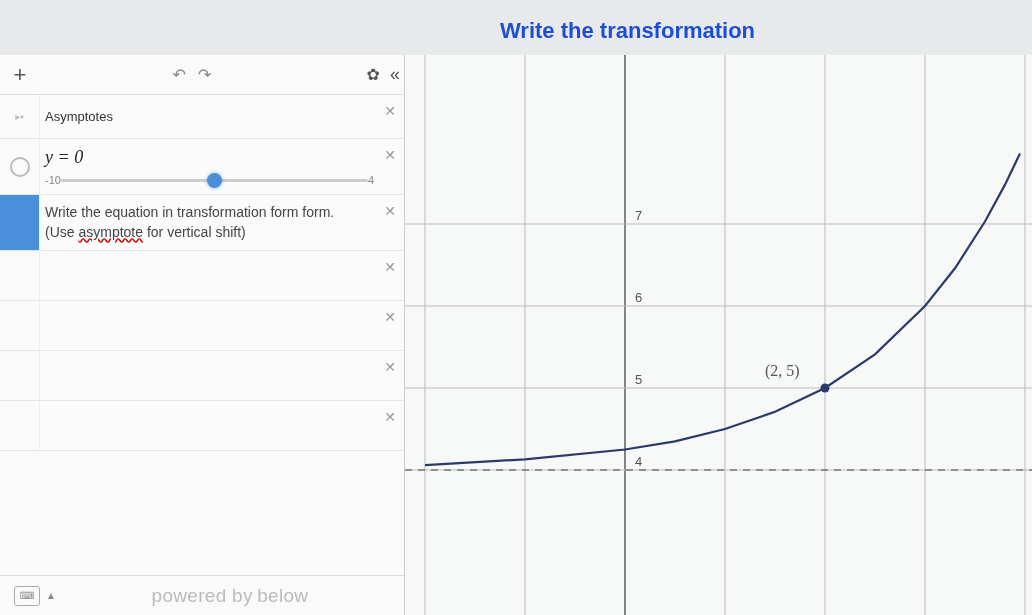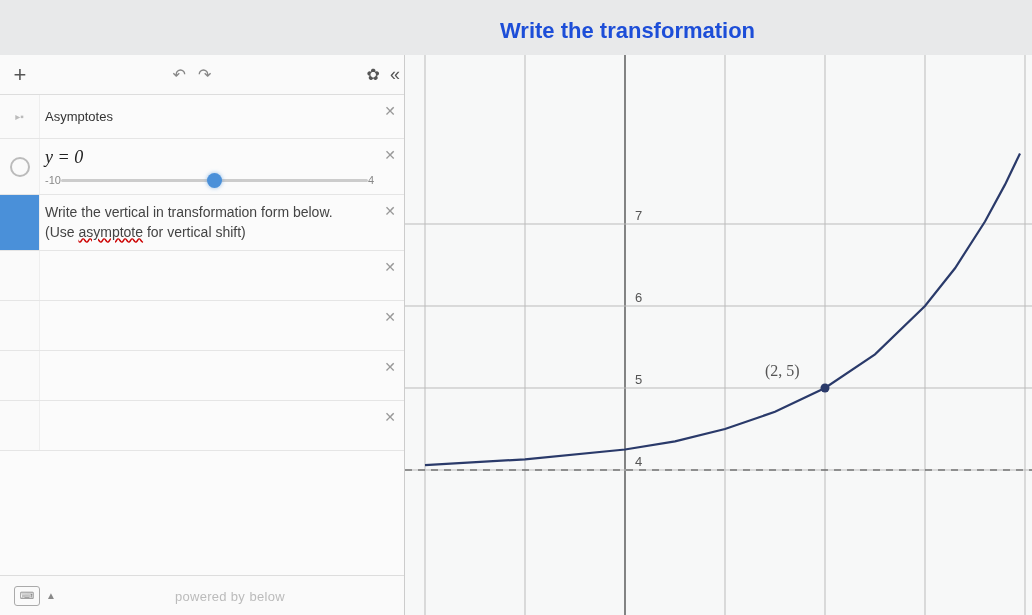--- a/index.html
+++ b/index.html
@@ -23,21 +23,21 @@
   .expr { font-family: "Times New Roman", serif; font-style: italic; font-size:18px; color:#222; }
   .slider-row { display:flex; align-items:center; gap:0; margin-top:6px; font-size:11px; color:#888;}
   .slider-track { flex:1; height:3px; background:#ccc; border-radius:2px; position:relative; }
   .slider-thumb { position:absolute; top:-6px; width:15px; height:15px; border-radius:50%; background:#4a90d9; box-shadow:0 0 4px rgba(74,144,217,0.6);}
   .note { font-size:14px; color:#444; line-height:1.4; }
   .note .ul { text-decoration: underline wavy #c00; }
   .row.empty { height:50px; }
   .circle-toggle { position:absolute; left:10px; top:50%; transform:translateY(-50%); width:20px; height:20px; border:2px solid #bbb; border-radius:50%;}
   .footer { height:40px; border-top:1px solid #ddd; display:flex; align-items:center; padding:0 14px; gap:14px; background:#fafafa;}
   .kbd { width:26px; height:20px; border:1px solid #aaa; border-radius:3px; display:flex; align-items:center; justify-content:center; font-size:10px; color:#888;}
-  .brand { color:#bbb; font-size:13px; letter-spacing:0.3px; font-family: Arial, sans-serif;}
+  .brand { color:#bbb; font-size:19px; letter-spacing:0.3px; font-family: Arial, sans-serif;}
   .caret-up { font-size:10px; color:#888; margin-left:-8px;}
 
   .graph { flex:1; position:relative; background: #f7f8f8; }
   svg.plot { position:absolute; inset:0; width:100%; height:100%; }
   .axis { stroke:#444; stroke-width:1.3; }
   .grid { stroke:#bbb; stroke-width:1; }
   .tick-label { font-size:13px; fill:#555; font-family: Arial; }
   .curve { stroke:#2a3a6a; stroke-width:2.2; fill:none; }
   .asym { stroke:#444; stroke-width:1.2; stroke-dasharray:7 6; }
   .pt { fill:#2a3a6a; }
@@ -84,21 +84,21 @@
             <div class="slider-thumb" id="slider-thumb" style="left: calc(50% - 7px);"></div>
           </div>
           <span>4</span>
         </div>
         <span class="xbtn">✕</span>
       </div>
 
       <div class="row selected">
         <div class="row-idx"></div>
         <div class="note">
-          <span>Write the vertical in transformation form below.</span><br>
+          <span>Write the equation in transformation form form.</span><br>
           <span>(Use </span><span class="ul">asymptote</span><span> for vertical shift)</span>
         </div>
         <span class="xbtn">✕</span>
       </div>
 
       <div class="row empty">
           <div class="row-idx"></div>
           <span class="xbtn">✕</span>
         </div>
       <div class="row empty">

